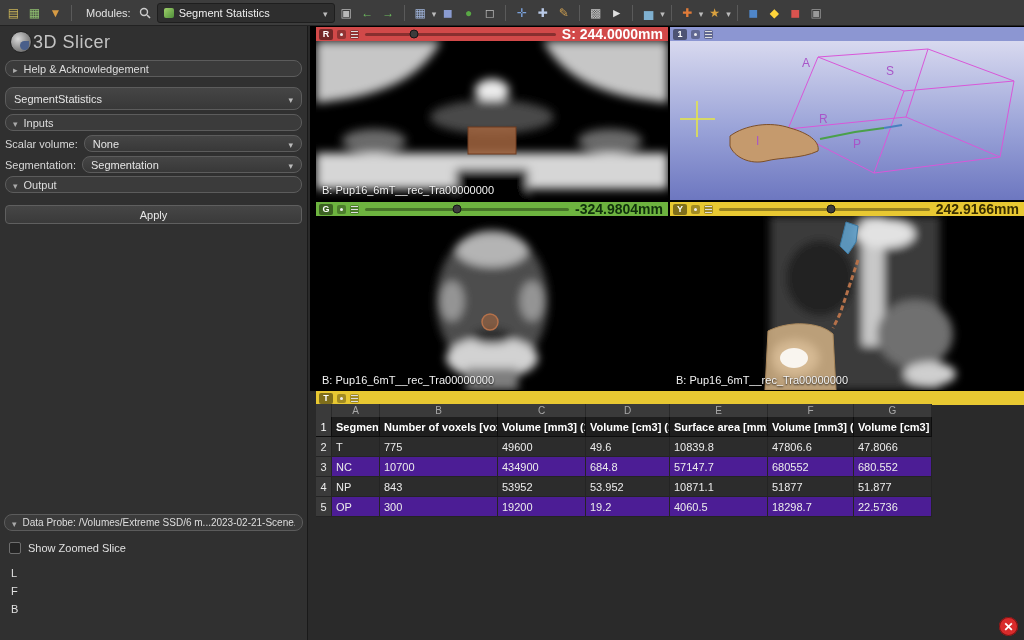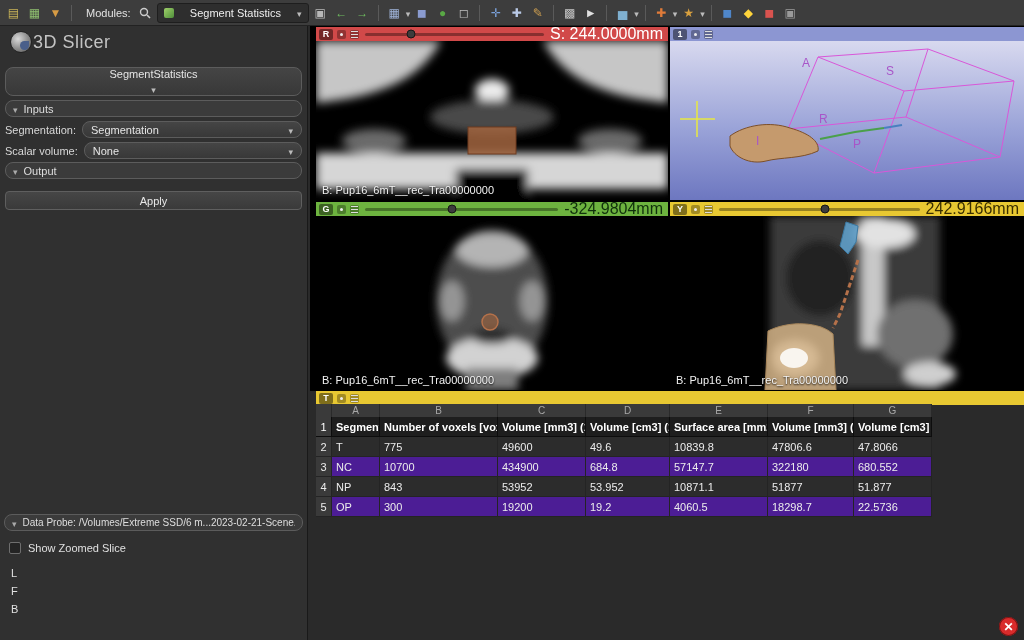--- a/index.html
+++ b/index.html
@@ -6,38 +6,38 @@
   body { background:#151515; font-family:"Liberation Sans", sans-serif; font-size:11px; color:#ddd; }
   .screen { position:relative; width:1024px; height:640px; overflow:hidden; background:#2a2a2a; }
 
   
   .toolbar { position:absolute; left:0; top:0; width:1024px; height:26px; background:#3d3d3d;
              border-bottom:1px solid #222; display:flex; align-items:center; padding:0 4px; gap:2px; }
   .tbicon { width:19px; height:19px; display:flex; align-items:center; justify-content:center;
             font-size:12px; border-radius:3px; cursor:default; }
   .tbsep { width:1px; height:16px; background:#5a5a5a; margin:0 4px; }
   .tb-label { color:#e2e2e2; margin:0 3px 0 8px; }
-  .module-combo { display:flex; align-items:center; gap:12px; background:#2e2e2e; border:1px solid #1e1e1e;
-                  border-radius:3px; height:20px; padding:0 6px; width:152px; color:#eee;text-align:center; }
+  .module-combo { display:flex; align-items:center; gap:5px; background:#2e2e2e; border:1px solid #1e1e1e;
+                  border-radius:3px; height:20px; padding:0 6px; width:178px; color:#eee; }
   .mc-icon { width:10px; height:10px; background:linear-gradient(135deg,#9fd06a,#4f8f3a); border-radius:2px; }
   .mc-text { flex:1; white-space:nowrap; overflow:hidden; }
   .caret::after { content:"▾"; font-size:9px; color:#bbb; }
 
   
   .sidebar { position:absolute; top:26px; left:0; width:308px; bottom:0; background:#303030; border-right:1px solid #191919; }
   .logo-row { display:flex; align-items:center; gap:1px; padding:5px 10px 4px 10px; }
   .logo { width:22px; height:22px; border-radius:50%; background:radial-gradient(circle at 35% 35%, #d8d8d8, #8a8a8a 55%, #555); border:1px solid #222; position:relative; }
   .logo::after { content:""; position:absolute; right:2px; bottom:2px; width:9px; height:9px; border-radius:50% 0 50% 50%; background:#4a5f8a; }
   .app-title { font-size:18px; color:#c3c3c3; letter-spacing:0.5px; }
   .cbtn { margin:3px 5px 0 5px; background:#3b3b3b; border:1px solid #5c5c5c; border-radius:8px; height:17px;
           display:flex; align-items:center; padding:0 7px; gap:6px; color:#dedede; white-space:nowrap; overflow:hidden; }
   .arrow-r .arrow::before { content:"▸"; font-size:9px; color:#aaa; }
   .arrow-d .arrow::before { content:"▾"; font-size:9px; color:#aaa; }
   .mod-select { margin:10px 5px 4px 5px; background:linear-gradient(#454545,#383838); border:1px solid #5c5c5c; border-radius:8px;
-                height:29px; display:flex; align-items:center; padding:0 8px; color:#e5e5e5;flex-direction:column; }
+                height:23px; display:flex; align-items:center; padding:0 8px; color:#e5e5e5; }
   .mod-select span:first-child { flex:1; }
   .field-row { display:flex; align-items:center; margin:4px 5px 0 5px; gap:6px; }
   .flabel { color:#d8d8d8; white-space:nowrap; }
   .fcombo { flex:1; background:linear-gradient(#454545,#383838); border:1px solid #5c5c5c; border-radius:8px; height:17px;
             display:flex; align-items:center; padding:0 8px; color:#e5e5e5; }
   .fcombo span:first-child { flex:1; }
   .apply-btn { margin:12px 5px 0 5px; height:19px; background:linear-gradient(#464646,#3a3a3a); border:1px solid #5f5f5f;
                border-radius:4px; text-align:center; line-height:18px; color:#e8e8e8; }
   .data-probe { position:absolute; left:0; right:0; top:488px; margin:0 4px; }
   .dp-text { font-size:10px; white-space:nowrap; overflow:hidden; }
@@ -57,21 +57,21 @@
   .letter-badge { min-width:14px; height:11px; background:rgba(0,0,0,0.45); color:#fff; font-size:9px; font-weight:bold;
                   display:flex; align-items:center; justify-content:center; border-radius:2px; padding:0 2px; }
   .pin-icon, .grid-icon { width:9px; height:9px; background:rgba(0,0,0,0.30); border-radius:2px; position:relative; }
   .pin-icon::after { content:""; position:absolute; left:3px; top:3px; width:3px; height:3px; background:#eee; border-radius:50%; }
   .grid-icon::after { content:""; position:absolute; left:1px; top:1px; right:1px; bottom:1px;
                       background:linear-gradient(#ddd 1px, transparent 1px) 0 0/3px 3px; }
   .slider { flex:1; position:relative; height:14px; }
   .slider .track { position:absolute; left:2px; right:2px; top:6px; height:3px; background:rgba(0,0,0,0.35); border-radius:2px; }
   .slider .handle { position:absolute; top:7px; width:9px; height:9px; background:#3c3c3c; border:1px solid #161616;
                     border-radius:50%; transform:translate(-50%,-50%); }
-  .bar-value { font-size:16px; font-weight:normal; white-space:nowrap; padding-right:2px; }
+  .bar-value { font-size:14px; font-weight:bold; white-space:nowrap; padding-right:2px; }
   .bar-red .bar-value { color:#fff; }
   .bar-green .bar-value { color:#10300c; }
   .bar-yellow .bar-value { color:#3a2f00; }
 
   .view { position:absolute; background:#000; overflow:hidden; }
   .view-red    { left:316px; top:41px;  width:352px; height:159px; }
   .view-3d     { left:670px; top:41px;  width:354px; height:159px; }
   .view-green  { left:316px; top:216px; width:352px; height:174px; }
   .view-yellow { left:670px; top:216px; width:354px; height:174px; }
   .view svg { display:block; width:100%; height:100%; }
@@ -149,43 +149,47 @@
     <span class="tbicon" style="color:#d9534f">◼</span>
     <span class="tbicon" style="color:#9a9a9a">▣</span>
   </div>
 
   <div class="sidebar">
     <div class="logo-row">
       <span class="logo"></span>
       <span class="app-title">3D Slicer</span>
     </div>
 
+    <div class="cbtn arrow-r">
+      <span class="arrow"></span>
+      <span>Help &amp; Acknowledgement</span>
+    </div>
 
     <div class="mod-select">
       <span>SegmentStatistics</span>
       <span class="caret"></span>
     </div>
 
     <div class="cbtn arrow-d">
       <span class="arrow"></span>
       <span>Inputs</span>
+    </div>
+
+    <div class="field-row">
+      <span class="flabel">Scalar volume:</span>
+      <div class="fcombo">
+        <span>None</span>
+        <span class="caret"></span>
+      </div>
     </div>
 
     <div class="field-row">
       <span class="flabel">Segmentation:</span>
       <div class="fcombo">
         <span>Segmentation</span>
-        <span class="caret"></span>
-      </div>
-    </div>
-
-    <div class="field-row">
-      <span class="flabel">Scalar volume:</span>
-      <div class="fcombo">
-        <span>None</span>
         <span class="caret"></span>
       </div>
     </div>
 
     <div class="cbtn arrow-d">
       <span class="arrow"></span>
       <span>Output</span>
     </div>
 
 
@@ -388,21 +392,21 @@
       <div class="cell">47806.6</div>
       <div class="cell">47.8066</div>
     </div>
     <div class="sheet-row drow r-light">
       <div class="cell rownum">3</div>
       <div class="cell">NC</div>
       <div class="cell">10700</div>
       <div class="cell">434900</div>
       <div class="cell">684.8</div>
       <div class="cell">57147.7</div>
-      <div class="cell">322180</div>
+      <div class="cell">680552</div>
       <div class="cell">680.552</div>
     </div>
     <div class="sheet-row drow r-dark">
       <div class="cell rownum">4</div>
       <div class="cell">NP</div>
       <div class="cell">843</div>
       <div class="cell">53952</div>
       <div class="cell">53.952</div>
       <div class="cell">10871.1</div>
       <div class="cell">51877</div>

